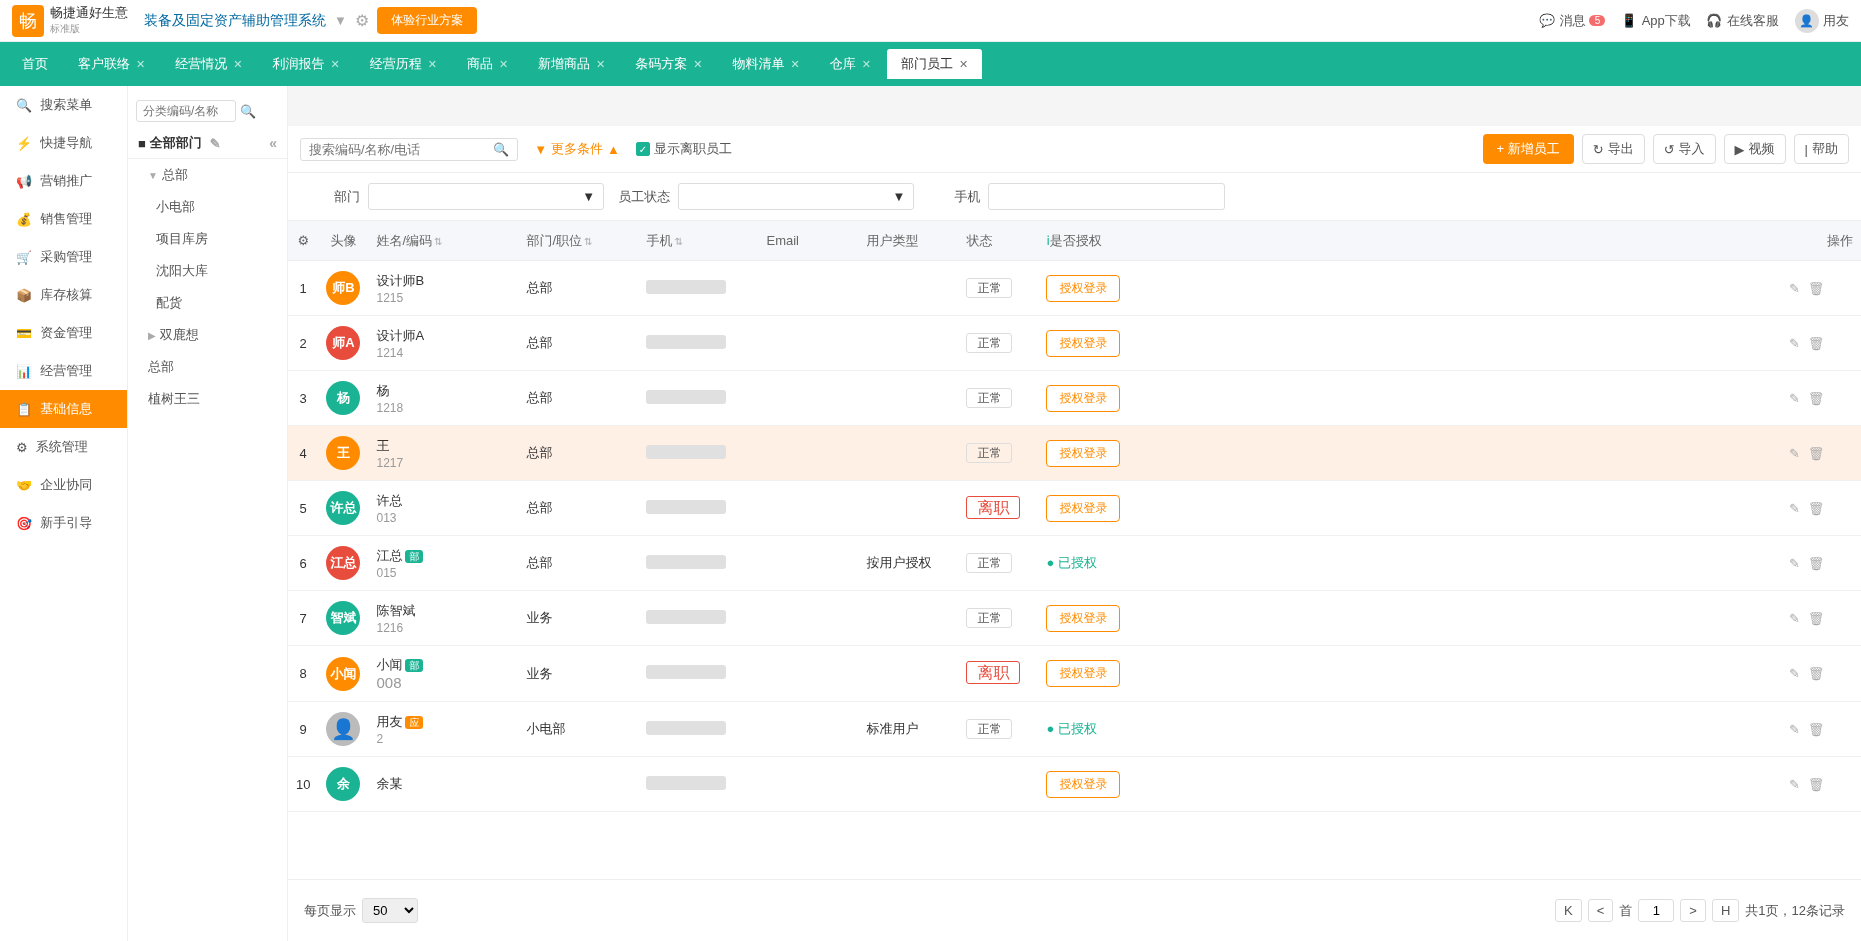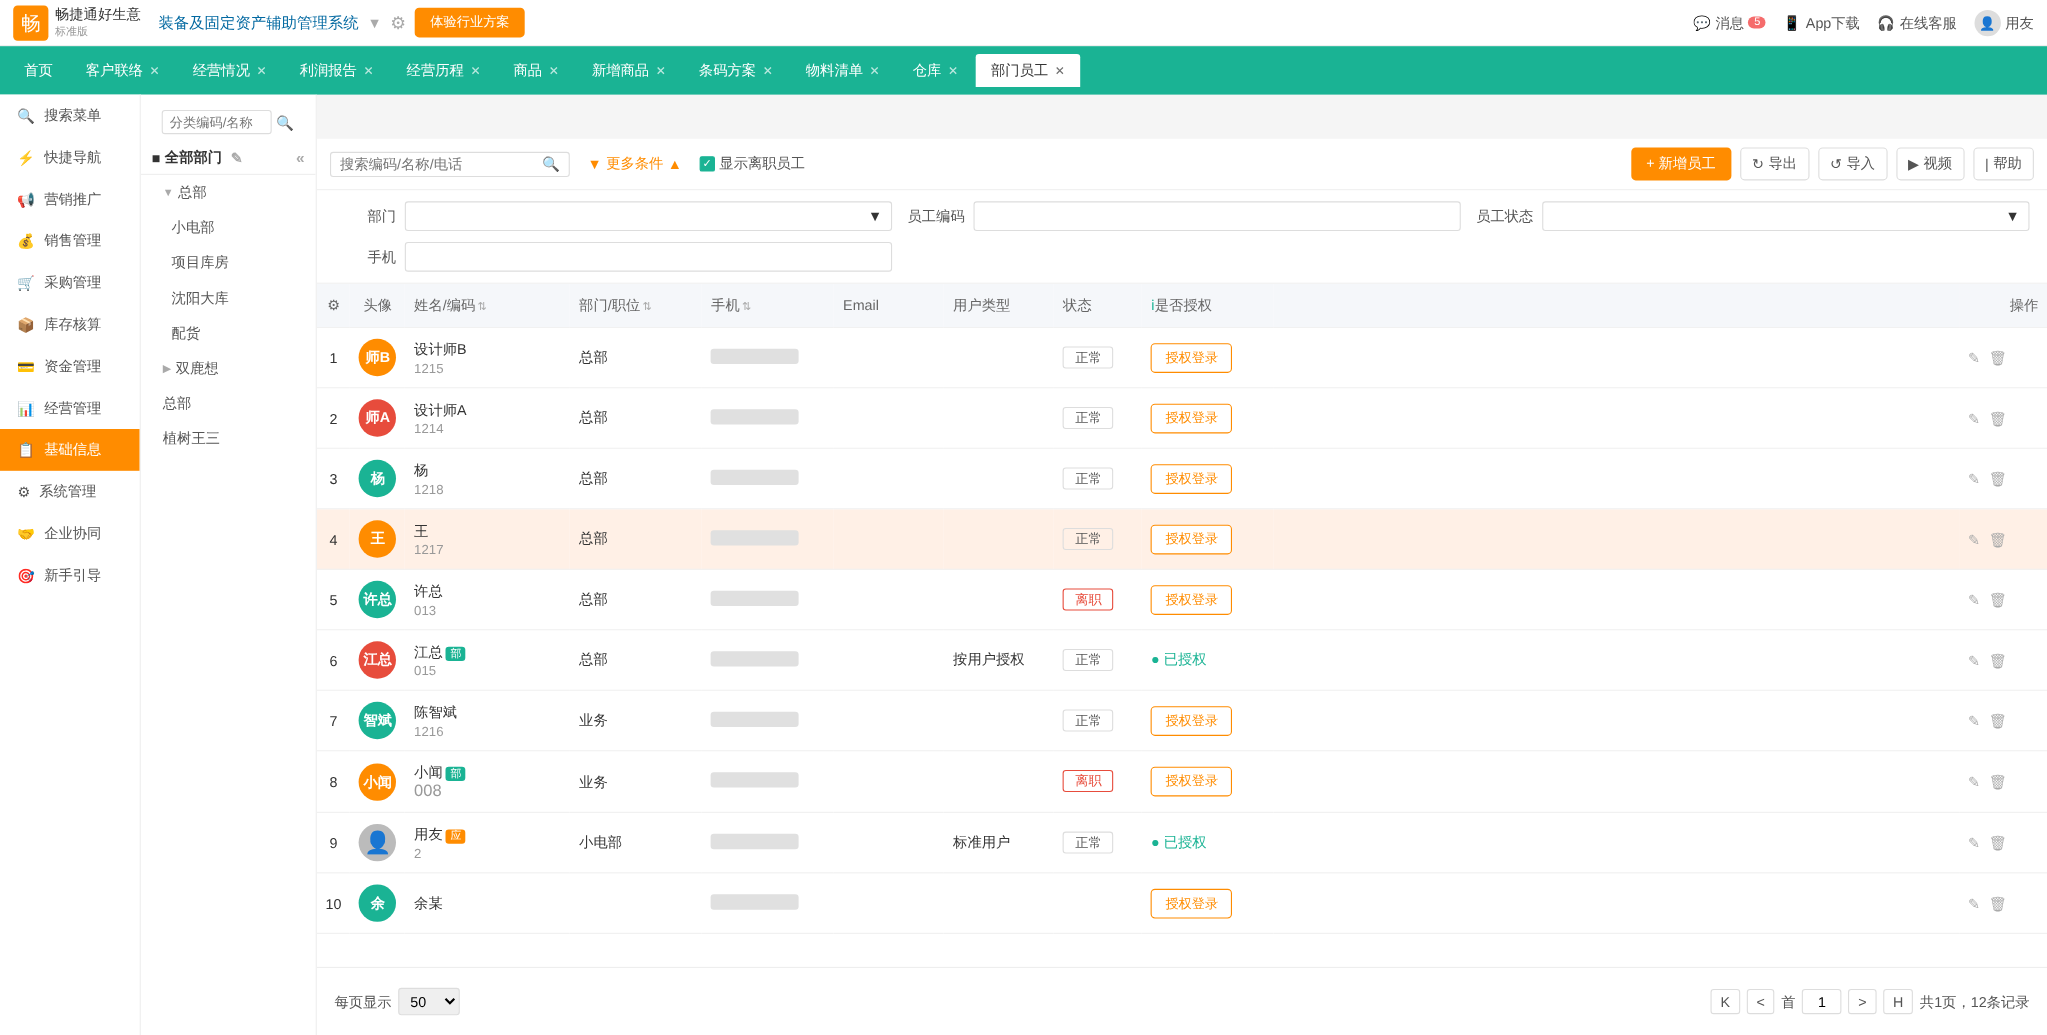--- a/index.html
+++ b/index.html
@@ -33,58 +33,58 @@
     .sidebar-menu-item.active { background: #ff8c00; color: #fff; border-radius: 0; }
 
     
     .content-area { flex: 1; display: flex; overflow: hidden; }
 
     
     .dept-tree { width: 160px; background: #fff; border-right: 1px solid #eee; padding: 8px 0; overflow-y: auto; flex-shrink: 0; }
     .dept-tree-header { padding: 6px 10px; display: flex; align-items: center; gap: 4px; font-size: 13px; color: #333; font-weight: bold; border-bottom: 1px solid #eee; }
     .dept-tree-item { padding: 7px 10px 7px 20px; cursor: pointer; font-size: 13px; color: #555; display: flex; align-items: center; gap: 4px; }
     .dept-tree-item.indent1 { padding-left: 28px; }
-    .search-area-tree { padding: 6px 8px; display: flex; align-items: center; gap: 4px; justify-content: center; }
+    .search-area-tree { padding: 6px 8px; display: flex; align-items: center; gap: 4px; }
     .search-area-tree input { border: 1px solid #ddd; border-radius: 3px; padding: 3px 6px; font-size: 12px; width: 100px; outline: none; }
     .tree-collapse-btn { cursor: pointer; color: #aaa; font-size: 14px; margin-left: auto; }
 
     
     .table-area { flex: 1; display: flex; flex-direction: column; background: #f5f5f5; overflow: hidden; margin-top: 40px; }
 
     
     .toolbar { background: #fff; padding: 8px 12px; display: flex; align-items: center; gap: 8px; border-bottom: 1px solid #eee; }
     .search-input-group { display: flex; align-items: center; border: 1px solid #ddd; border-radius: 3px; padding: 3px 8px; gap: 4px; background: #fff; }
     .search-input-group input { border: none; outline: none; font-size: 13px; width: 180px; }
     .filter-btn { display: flex; align-items: center; gap: 4px; color: #ff8c00; cursor: pointer; font-size: 13px; padding: 4px 8px; border-radius: 3px; }
     .show-resigned { display: flex; align-items: center; gap: 4px; font-size: 13px; color: #555; cursor: pointer; }
     .checkbox-custom { width: 14px; height: 14px; border: 1px solid #1ab394; border-radius: 2px; background: #1ab394; display: inline-flex; align-items: center; justify-content: center; color: #fff; font-size: 10px; }
     .toolbar-right { margin-left: auto; display: flex; align-items: center; gap: 8px; }
     .btn-add { background: #ff8c00; color: #fff; border: none; padding: 6px 14px; border-radius: 4px; cursor: pointer; font-size: 13px; display: flex; align-items: center; gap: 4px; }
     .btn-outline { border: 1px solid #ddd; background: #fff; padding: 5px 10px; border-radius: 4px; cursor: pointer; font-size: 13px; color: #555; display: flex; align-items: center; gap: 4px; }
 
     
-    .filter-panel { background: #fff; padding: 10px 16px; border-bottom: 1px solid #eee; display: grid; grid-template-columns: 1fr 1fr 1fr; gap: 10px; align-items: center; }
+    .filter-panel { background: #fff; padding: 10px 16px; border-bottom: 1px solid #eee; display: grid; grid-template-columns: 1fr 1fr 1fr 1fr 1fr; gap: 10px; align-items: center; }
     .filter-row { display: flex; align-items: center; gap: 8px; }
     .filter-label { color: #555; font-size: 13px; min-width: 56px; text-align: right; }
     .filter-select { flex: 1; border: 1px solid #ddd; border-radius: 3px; padding: 5px 8px; font-size: 13px; background: #fff; display: flex; align-items: center; justify-content: space-between; cursor: pointer; min-width: 160px; }
     .filter-input { flex: 1; border: 1px solid #ddd; border-radius: 3px; padding: 5px 8px; font-size: 13px; outline: none; min-width: 160px; }
     .filter-actions { display: flex; align-items: center; gap: 8px; justify-content: flex-end; grid-column: 3; }
     .btn-query { background: #ff8c00; color: #fff; border: none; padding: 6px 20px; border-radius: 4px; cursor: pointer; font-size: 13px; }
     .btn-set { background: #fff; color: #ff8c00; border: 1px solid #ff8c00; padding: 5px 20px; border-radius: 4px; cursor: pointer; font-size: 13px; }
 
     
     .table-wrapper { flex: 1; overflow-y: auto; background: #fff; }
     table { width: 100%; border-collapse: collapse; }
     thead th { background: #f5f7fa; color: #666; font-weight: normal; padding: 10px 8px; text-align: left; border-bottom: 1px solid #eee; font-size: 13px; white-space: nowrap; position: sticky; top: 0; z-index: 1; }
     tbody tr { border-bottom: 1px solid #f0f0f0; }
     tbody tr.highlighted { background: #fff0e6; }
     tbody td { padding: 10px 8px; font-size: 13px; color: #333; vertical-align: middle; }
     .avatar { width: 34px; height: 34px; border-radius: 50%; display: flex; align-items: center; justify-content: center; color: #fff; font-size: 13px; font-weight: bold; }
     .status-normal { color: #555; font-size: 12px; padding: 2px 10px; border: 1px solid #ddd; border-radius: 3px; }
-    .status-resigned { color: #e74c3c; font-size: 12px; padding: 2px 10px; border: 1px solid #e74c3c; border-radius: 3px; }
+    .status-resigned { color: #e74c3c; font-size: 16px; padding: 2px 10px; border: 1px solid #e74c3c; border-radius: 3px; }
     .btn-auth { border: 1px solid #ff8c00; color: #ff8c00; background: #fff; padding: 4px 12px; border-radius: 4px; cursor: pointer; font-size: 12px; white-space: nowrap; }
     .authorized-dot { color: #1ab394; }
     .action-icons { display: flex; align-items: center; gap: 8px; color: #aaa; cursor: pointer; }
     .blurred-text { background: #e0e0e0; color: transparent; border-radius: 3px; display: inline-block; min-width: 80px; height: 14px; }
     .col-settings { width: 30px; text-align: center; }
     .col-avatar { width: 50px; text-align: center; }
     .col-name { width: 150px; }
     .col-dept { width: 120px; }
     .col-phone { width: 120px; }
     .col-email { width: 100px; }
@@ -318,24 +318,20 @@
         </div>
       </div>
 
       <div class="filter-panel">
         <div class="filter-row">
           <span class="filter-label">部门</span>
           <div class="filter-select">
             <span></span>
             <span>▼</span>
           </div>
-        </div>
-        <div class="filter-row">
-          <span class="filter-label">员工编码</span>
-          <input type="text" class="filter-input" style="">
         </div>
         <div class="filter-row">
           <span class="filter-label">员工状态</span>
           <div class="filter-select">
             <span></span>
             <span>▼</span>
           </div>
         </div>
         <div class="filter-row">
           <span class="filter-label">手机</span>

